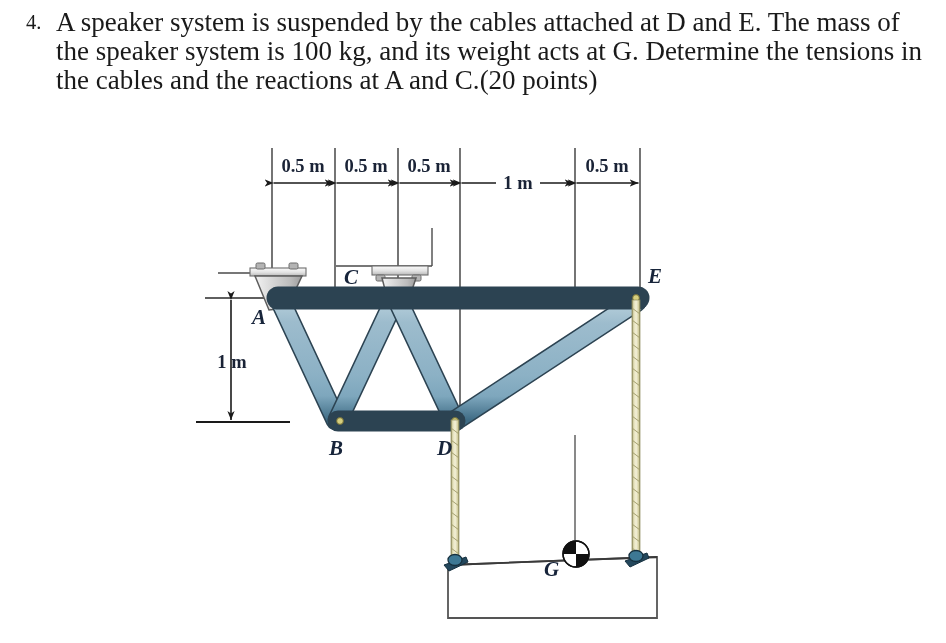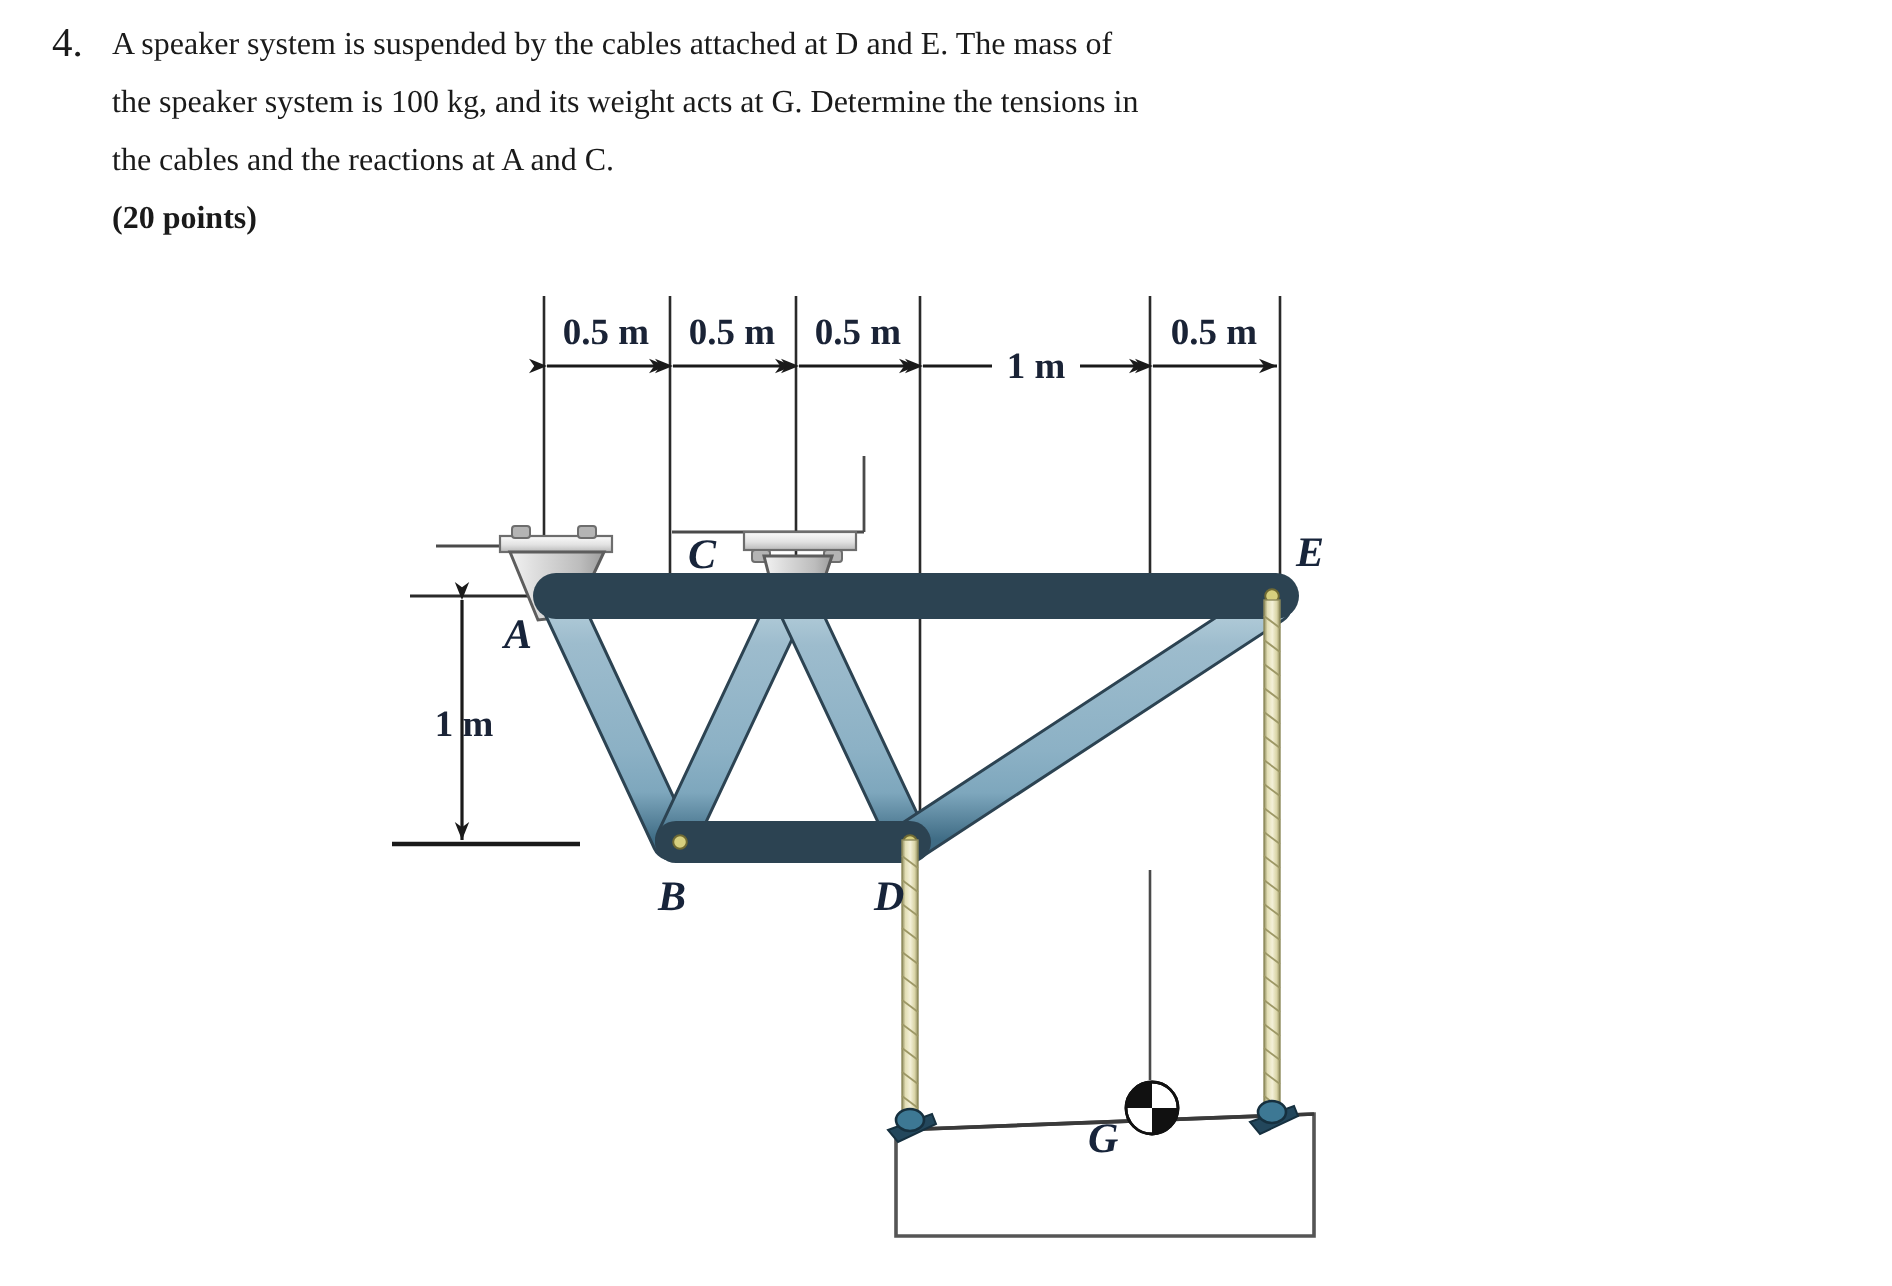--- a/index.html
+++ b/index.html
@@ -31,33 +31,32 @@
     width: 30px;
     flex: 0 0 30px;
     font-size: 20.5px;
     line-height: 29px;
     text-align: left;
   }
   .prob-body {
     flex: 1;
   }
   .prob-line {
-    font-size: 16px;
+    font-size: 27px;
     line-height: 29px;
     white-space: nowrap;
     position: relative;
   }
   .prob-line.justified {
     display: flex;
     justify-content: flex-start;
     width: 856px;
-    flex-direction: column;
   }
   .prob-points {
-    font-weight: bold;
+    font-weight: normal;
     margin-right: 44px;
   }
 
   
   #figure {
     position: absolute;
     left: 0;
     top: 120px;
     width: 946px;
     height: 523px;

